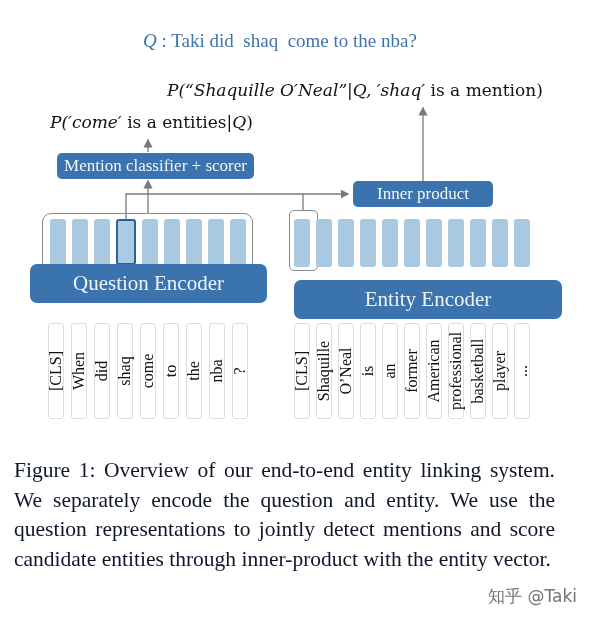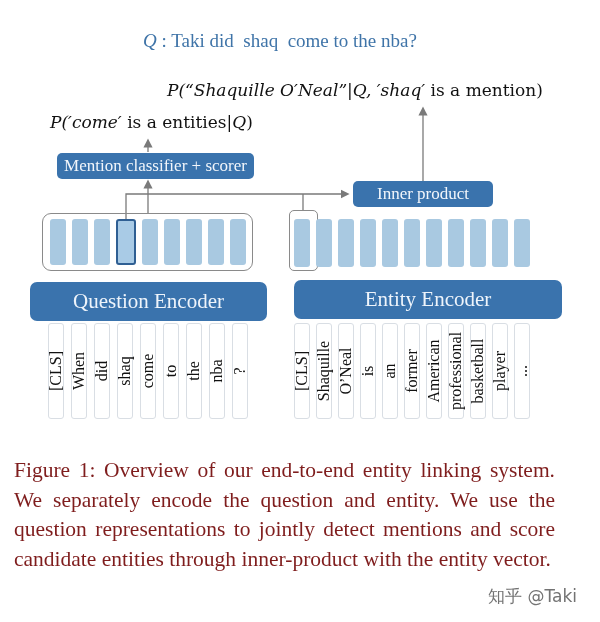--- a/index.html
+++ b/index.html
@@ -9,21 +9,21 @@
   .question .q-var { font-style: italic; }
   .formula { font-family: "DejaVu Serif", "Liberation Serif", serif; font-size: 17px; white-space: pre; color: #111; }
   .formula i { font-style: italic; }
   .blue-box { background: #3a73ad; color: #f2f6fb; border-radius: 5px; text-align: center; font-size: 17px; box-sizing: border-box; }
   .enc-box { background: #3a73ad; color: #eef4fb; border-radius: 7px; text-align: center; font-size: 21px; box-sizing: border-box; }
   .bar { background: #a9c9e1; border-radius: 3px; }
   .bar.hl { border: 2px solid #2f5f93; box-sizing: border-box; background: #a9cbe6; }
   .outline { border: 1.5px solid #8a8a8a; border-radius: 9px; box-sizing: border-box; }
   .token { border: 1px solid #d9dee4; border-radius: 3px; box-sizing: border-box; background: #fff; }
   .token span { position: absolute; left: 50%; top: 50%; transform: translate(-50%, -50%) rotate(-90deg); white-space: nowrap; font-size: 16px; color: #111; }
-  .caption { left: 14px; top: 456px; width: 541px; font-size: 21.5px; line-height: 29.5px; text-align: justify; color: #7f1d1d; }
+  .caption { left: 14px; top: 456px; width: 541px; font-size: 21.5px; line-height: 29.5px; text-align: justify; color: #0f172a; }
   .watermark { left: 488px; top: 585px; font-family: "DejaVu Sans", sans-serif; font-size: 17px; color: #737373; white-space: pre; }
   svg.arrows { position: absolute; left: 0; top: 0; }
 </style>
 </head>
 <body>
 
 <div class="abs question"><span class="q-var">Q</span><span> : </span><span>Taki did  shaq  come to the nba?</span></div>
 
 <div class="abs formula" style="left:167px; top:80px;text-align:center;"><i>P(“Shaquille O′Neal”|Q, ′shaq′</i><span> is a mention)</span></div>
 
@@ -72,21 +72,21 @@
   <div class="bar" style="flex:1;"></div>
   <div class="bar" style="flex:1;"></div>
   <div class="bar" style="flex:1;"></div>
   <div class="bar" style="flex:1;"></div>
   <div class="bar" style="flex:1;"></div>
   <div class="bar" style="flex:1;"></div>
   <div class="bar" style="flex:1;"></div>
   <div class="bar" style="flex:1;"></div>
 </div>
 
-<div class="abs enc-box" style="left:30px; top:282px; width:237px; height:39px; line-height:39px;">Question Encoder</div>
+<div class="abs enc-box" style="left:30px; top:264px; width:237px; height:39px; line-height:39px;">Question Encoder</div>
 <div class="abs enc-box" style="left:294px; top:280px; width:268px; height:39px; line-height:39px;">Entity Encoder</div>
 
 <div class="abs" style="left:48px; top:323px; width:200px; height:96px; display:flex; gap:7px;">
   <div class="token" style="flex:1; position:relative;">
       <span>[CLS]</span>
     </div>
   <div class="token" style="flex:1; position:relative;">
       <span>When</span>
     </div>
   <div class="token" style="flex:1; position:relative;">

